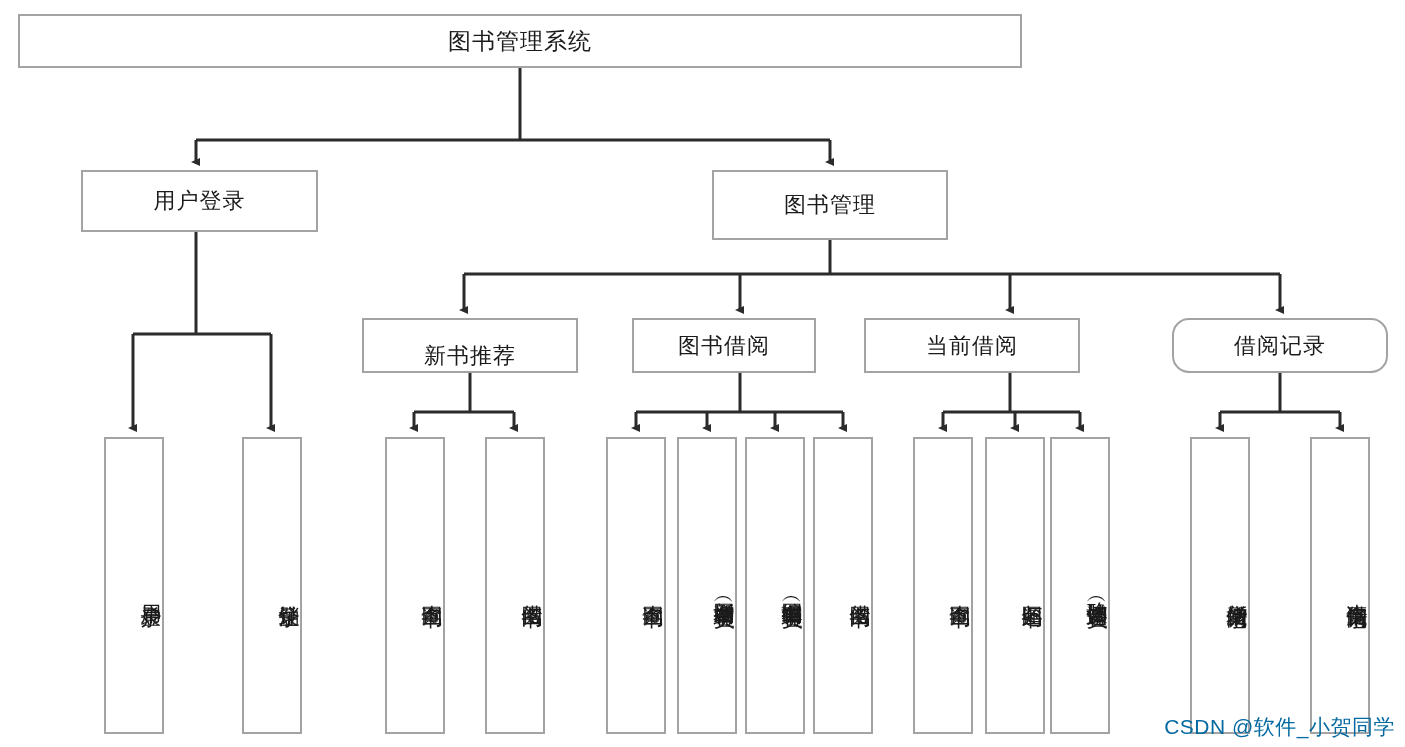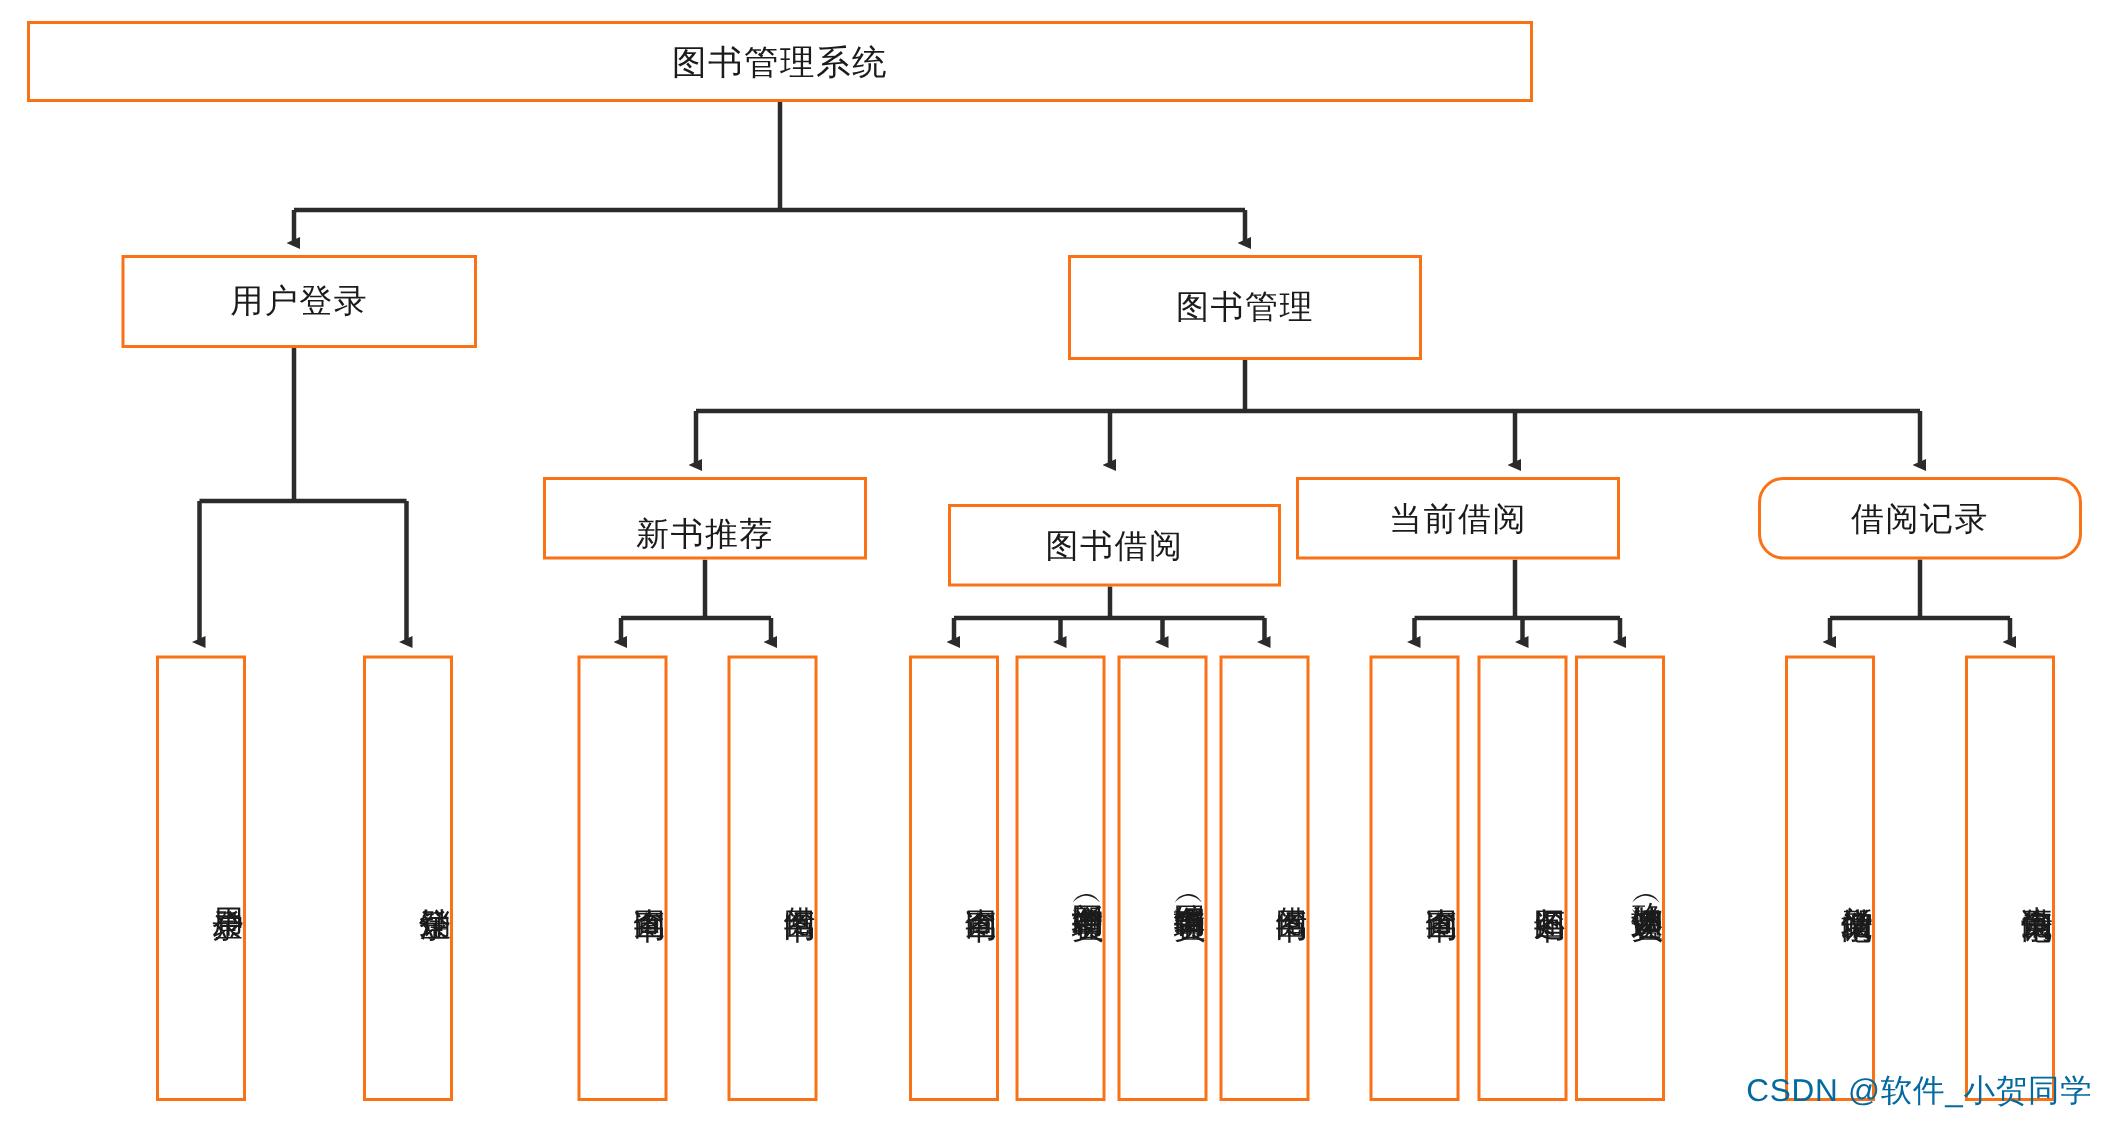--- a/index.html
+++ b/index.html
@@ -21,21 +21,21 @@
     position: absolute;
     left: 0;
     top: 0;
     width: 1405px;
     height: 747px;
     pointer-events: none;
   }
   .node {
     position: absolute;
     box-sizing: border-box;
-    border: 2px solid #f97316;
+    border: 2px solid #a3a3a3;
     background: #ffffff;
     display: flex;
     align-items: center;
     justify-content: center;
     color: #1b1b1b;
   }
   .node.h {
     font-size: 22px;
     letter-spacing: 1px;
   }
@@ -129,21 +129,21 @@
   <div class="node h" style="left:81px; top:170px; width:237px; height:62px;">
     <span>用户登录</span>
   </div>
   <div class="node h" style="left:712px; top:170px; width:236px; height:70px;">
     <span>图书管理</span>
   </div>
 
   <div class="node h" style="left:362px; top:318px; width:216px; height:55px;align-items:flex-end;">
     <span>新书推荐</span>
   </div>
-  <div class="node h" style="left:632px; top:336px; width:222px; height:55px;">
+  <div class="node h" style="left:632px; top:318px; width:184px; height:55px;">
     <span>图书借阅</span>
   </div>
   <div class="node h" style="left:864px; top:318px; width:216px; height:55px;">
     <span>当前借阅</span>
   </div>
   <div class="node h" style="left:1172px; top:318px; width:216px; height:55px;border-radius:17px;">
     <span>借阅记录</span>
   </div>
 
   <div class="node v" style="left:104px; top:437px; width:60px; height:297px;">

